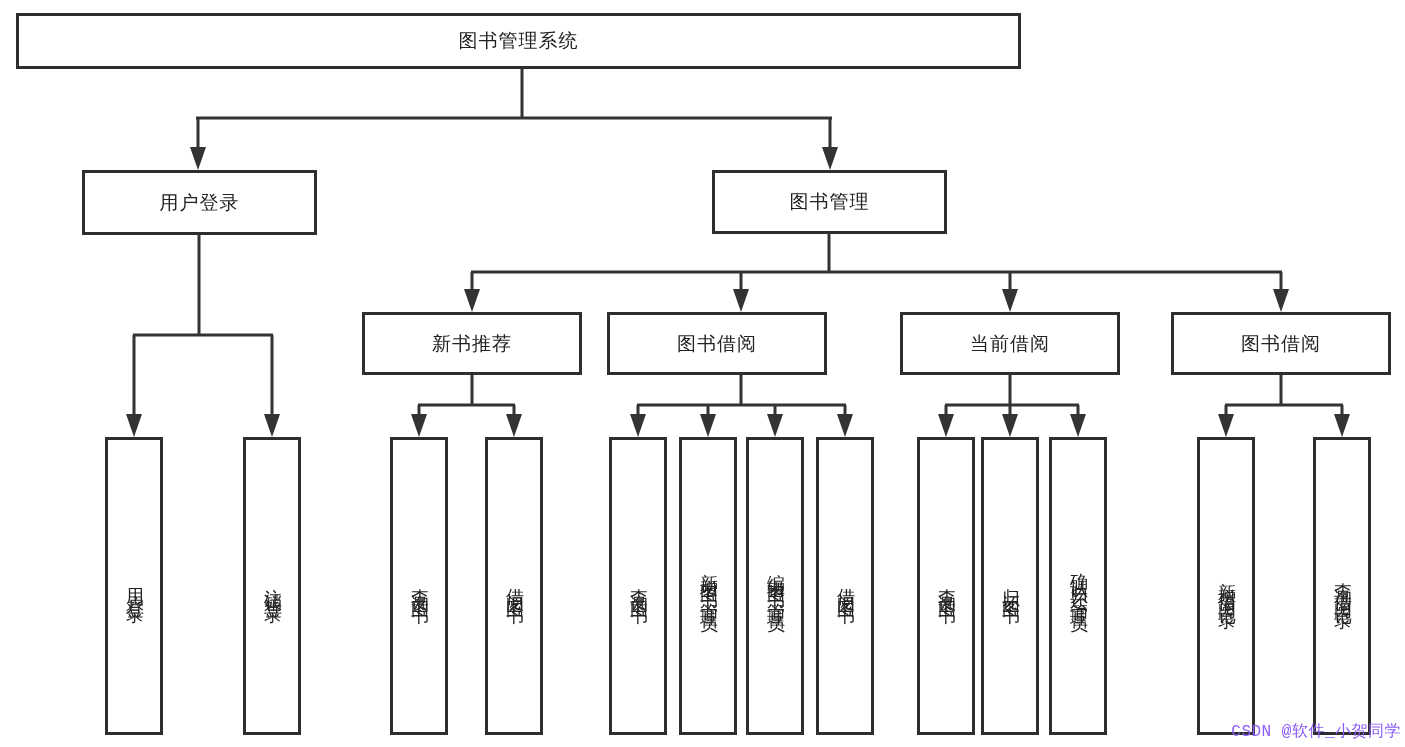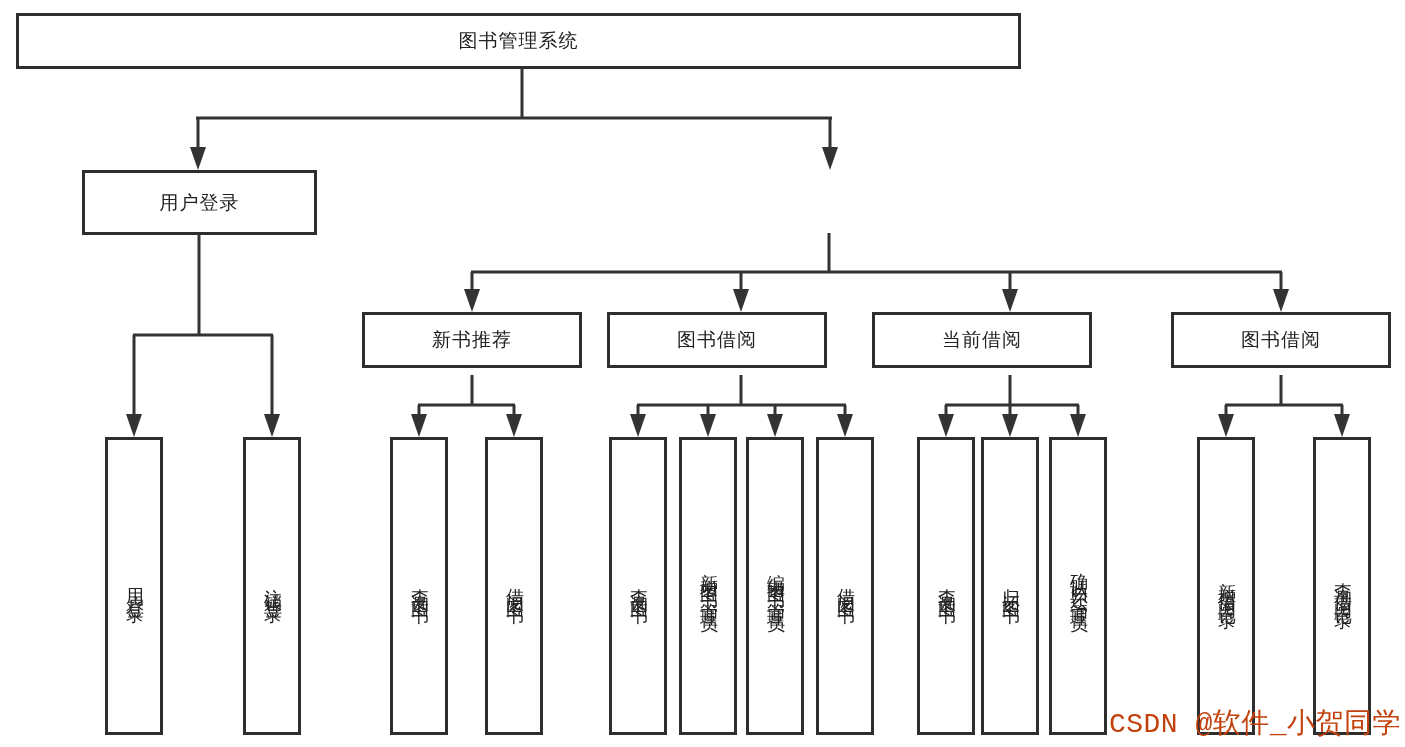--- a/index.html
+++ b/index.html
@@ -26,24 +26,24 @@
     align-items: center;
     justify-content: center;
     font-size: 19px;
     color: #222222;
     letter-spacing: 1px;
     white-space: nowrap;
   }
   .root-node   { left: 16px;  top: 13px;  width: 1005px; height: 56px; }
   .l2-login    { left: 82px;  top: 170px; width: 235px;  height: 65px; }
   .l2-mgmt     { left: 712px; top: 170px; width: 235px;  height: 64px; }
-  .l3 { top: 312px; width: 220px; height: 56px; }
+  .l3 { top: 312px; width: 220px; height: 63px; }
   .l3-newbooks { left: 362px;  }
   .l3-borrow   { left: 607px;  }
-  .l3-current  { left: 872px;  }
+  .l3-current  { left: 900px;  }
   .l3-records  { left: 1171px; }
   .leaf {
     top: 437px;
     width: 58px;
     height: 298px;
     font-size: 18px;
     letter-spacing: 0;
   }
   .leaf span {
     writing-mode: vertical-rl;
@@ -61,22 +61,22 @@
   .lf-8  { left: 816px;  }
   .lf-9  { left: 917px;  }
   .lf-10 { left: 981px;  }
   .lf-11 { left: 1049px; }
   .lf-12 { left: 1197px; }
   .lf-13 { left: 1313px; }
   .watermark {
     position: absolute;
     right: 4px;
     bottom: 5px;
-    font-size: 28px;
-    color: #c2410c;
+    font-size: 16px;
+    color: #8b5cf6;
     letter-spacing: 0.5px;
   }
 </style>
 </head>
 <body>
 
 <div class="canvas">
 
   <svg class="connectors" viewBox="0 0 1405 747" xmlns="http://www.w3.org/2000/svg">
 
@@ -128,20 +128,23 @@
     <polygon fill="#333333" points="1342,437 1334,414 1350,414"></polygon>
   </svg>
 
   <div class="node root-node">
     <span>图书管理系统</span>
   </div>
 
   <div class="node l2-login">
     <span>用户登录</span>
   </div>
+  <div class="node l2-mgmt">
+    <span>图书管理</span>
+  </div>
 
   <div class="node l3 l3-newbooks">
     <span>新书推荐</span>
   </div>
   <div class="node l3 l3-borrow">
     <span>图书借阅</span>
   </div>
   <div class="node l3 l3-current">
     <span>当前借阅</span>
   </div>

